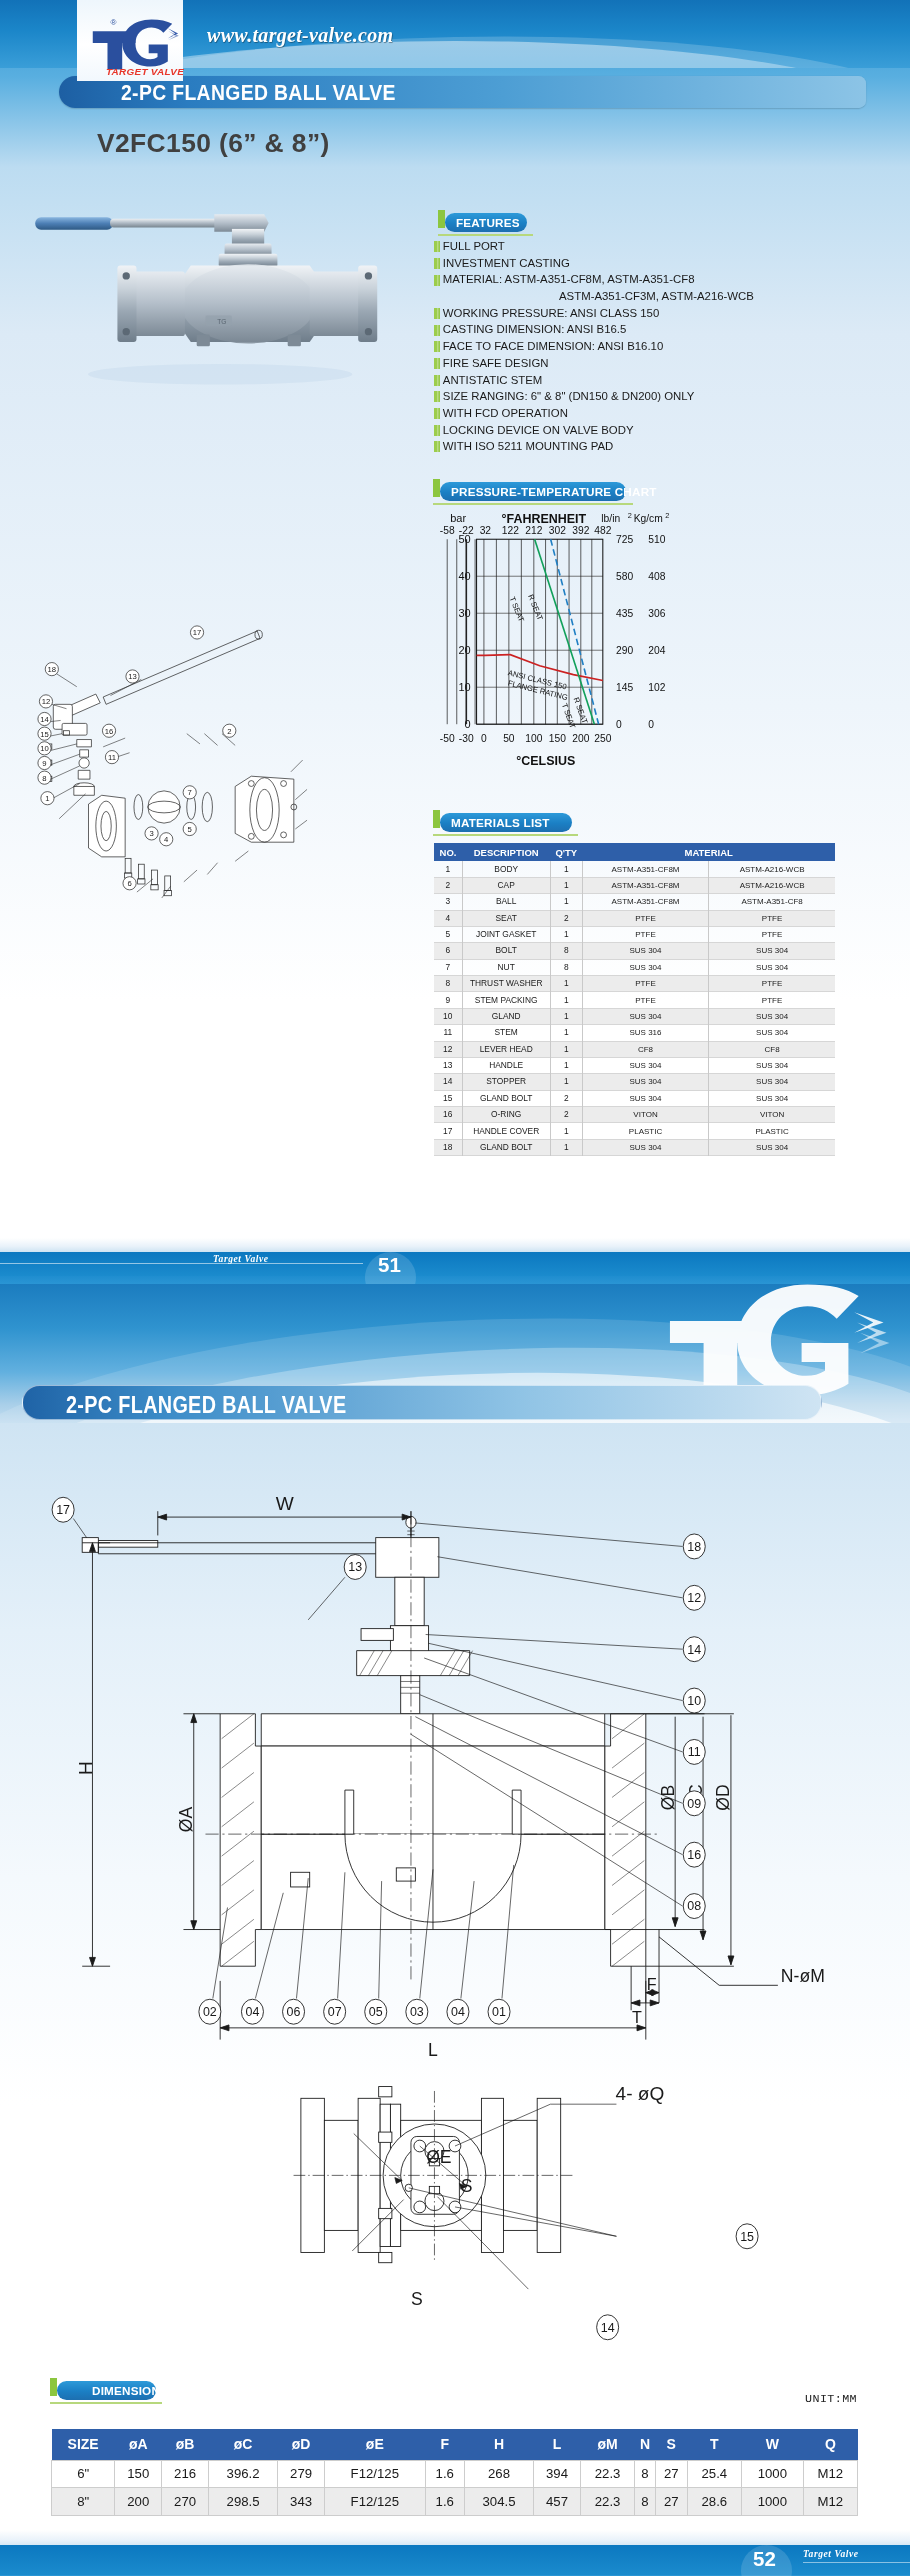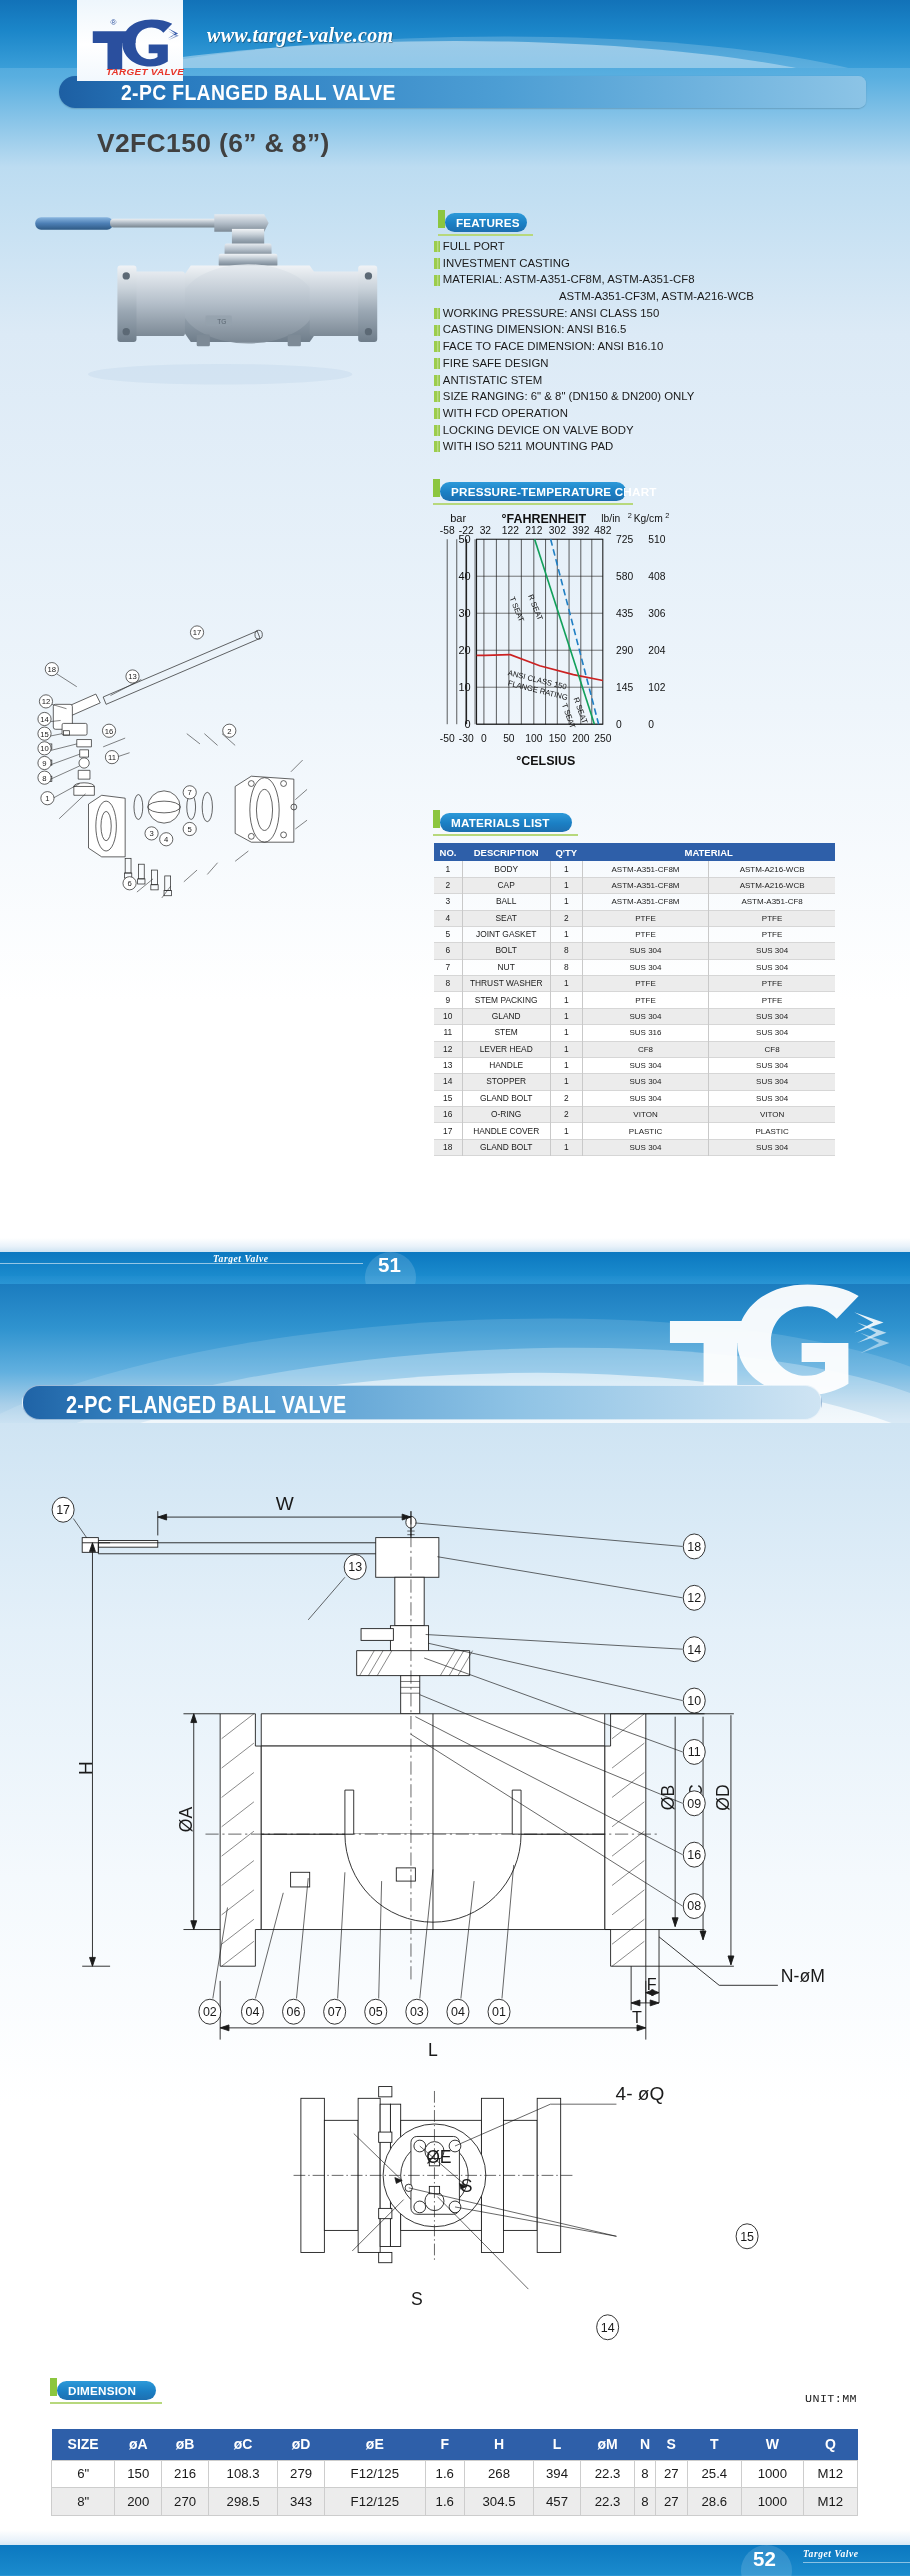--- a/index.html
+++ b/index.html
@@ -174,21 +174,21 @@
     position:absolute; left:43px; top:5.9px;
     font-family:"Liberation Sans Narrow","Liberation Sans",sans-serif;
     font-weight:bold; font-size:23px; color:#fff; letter-spacing:0.4px;
     transform:scaleX(.86); transform-origin:left center;
   }
   .drawing-area {
     position:absolute; left:0; top:139px; width:910px; height:947px;
     background: linear-gradient(to bottom,#cfe4f3 0%, #e4f0f9 22%, #f4f9fd 48%, #ffffff 72%, #ffffff 100%);
   }
   
-  #dim-pill { left:57px; top:1097px; width:99px; }
+  #dim-pill { left:57px; top:1097px; width:99px;padding-left:24px; }
   #dim-pill .uline { width:112px; }
   .unit-mm {
     position:absolute; right:53px; top:1108px; font-size:11.7px; color:#222; letter-spacing:0.4px;font-family:Liberation Mono, monospace;
   }
   .dim-table {
     position:absolute; left:51px; top:1130px; width:807px;
     border-collapse:collapse; font-size:12.5px; color:#1a1a1a;margin-top:15px;
   }
   .dim-table th {
     background:#2e5fa9; color:#fff; font-weight:bold; font-size:14px;
@@ -1142,21 +1142,21 @@
           <th>T</th>
           <th>W</th>
           <th>Q</th>
         </tr>
       </thead>
     <tbody id="dim-body">
         <tr>
           <td>6"</td>
           <td>150</td>
           <td>216</td>
-          <td>108.3</td>
+          <td>396.2</td>
           <td>279</td>
           <td>F12/125</td>
           <td>1.6</td>
           <td>268</td>
           <td>394</td>
           <td>22.3</td>
           <td>8</td>
           <td>27</td>
           <td>25.4</td>
           <td>1000</td>

